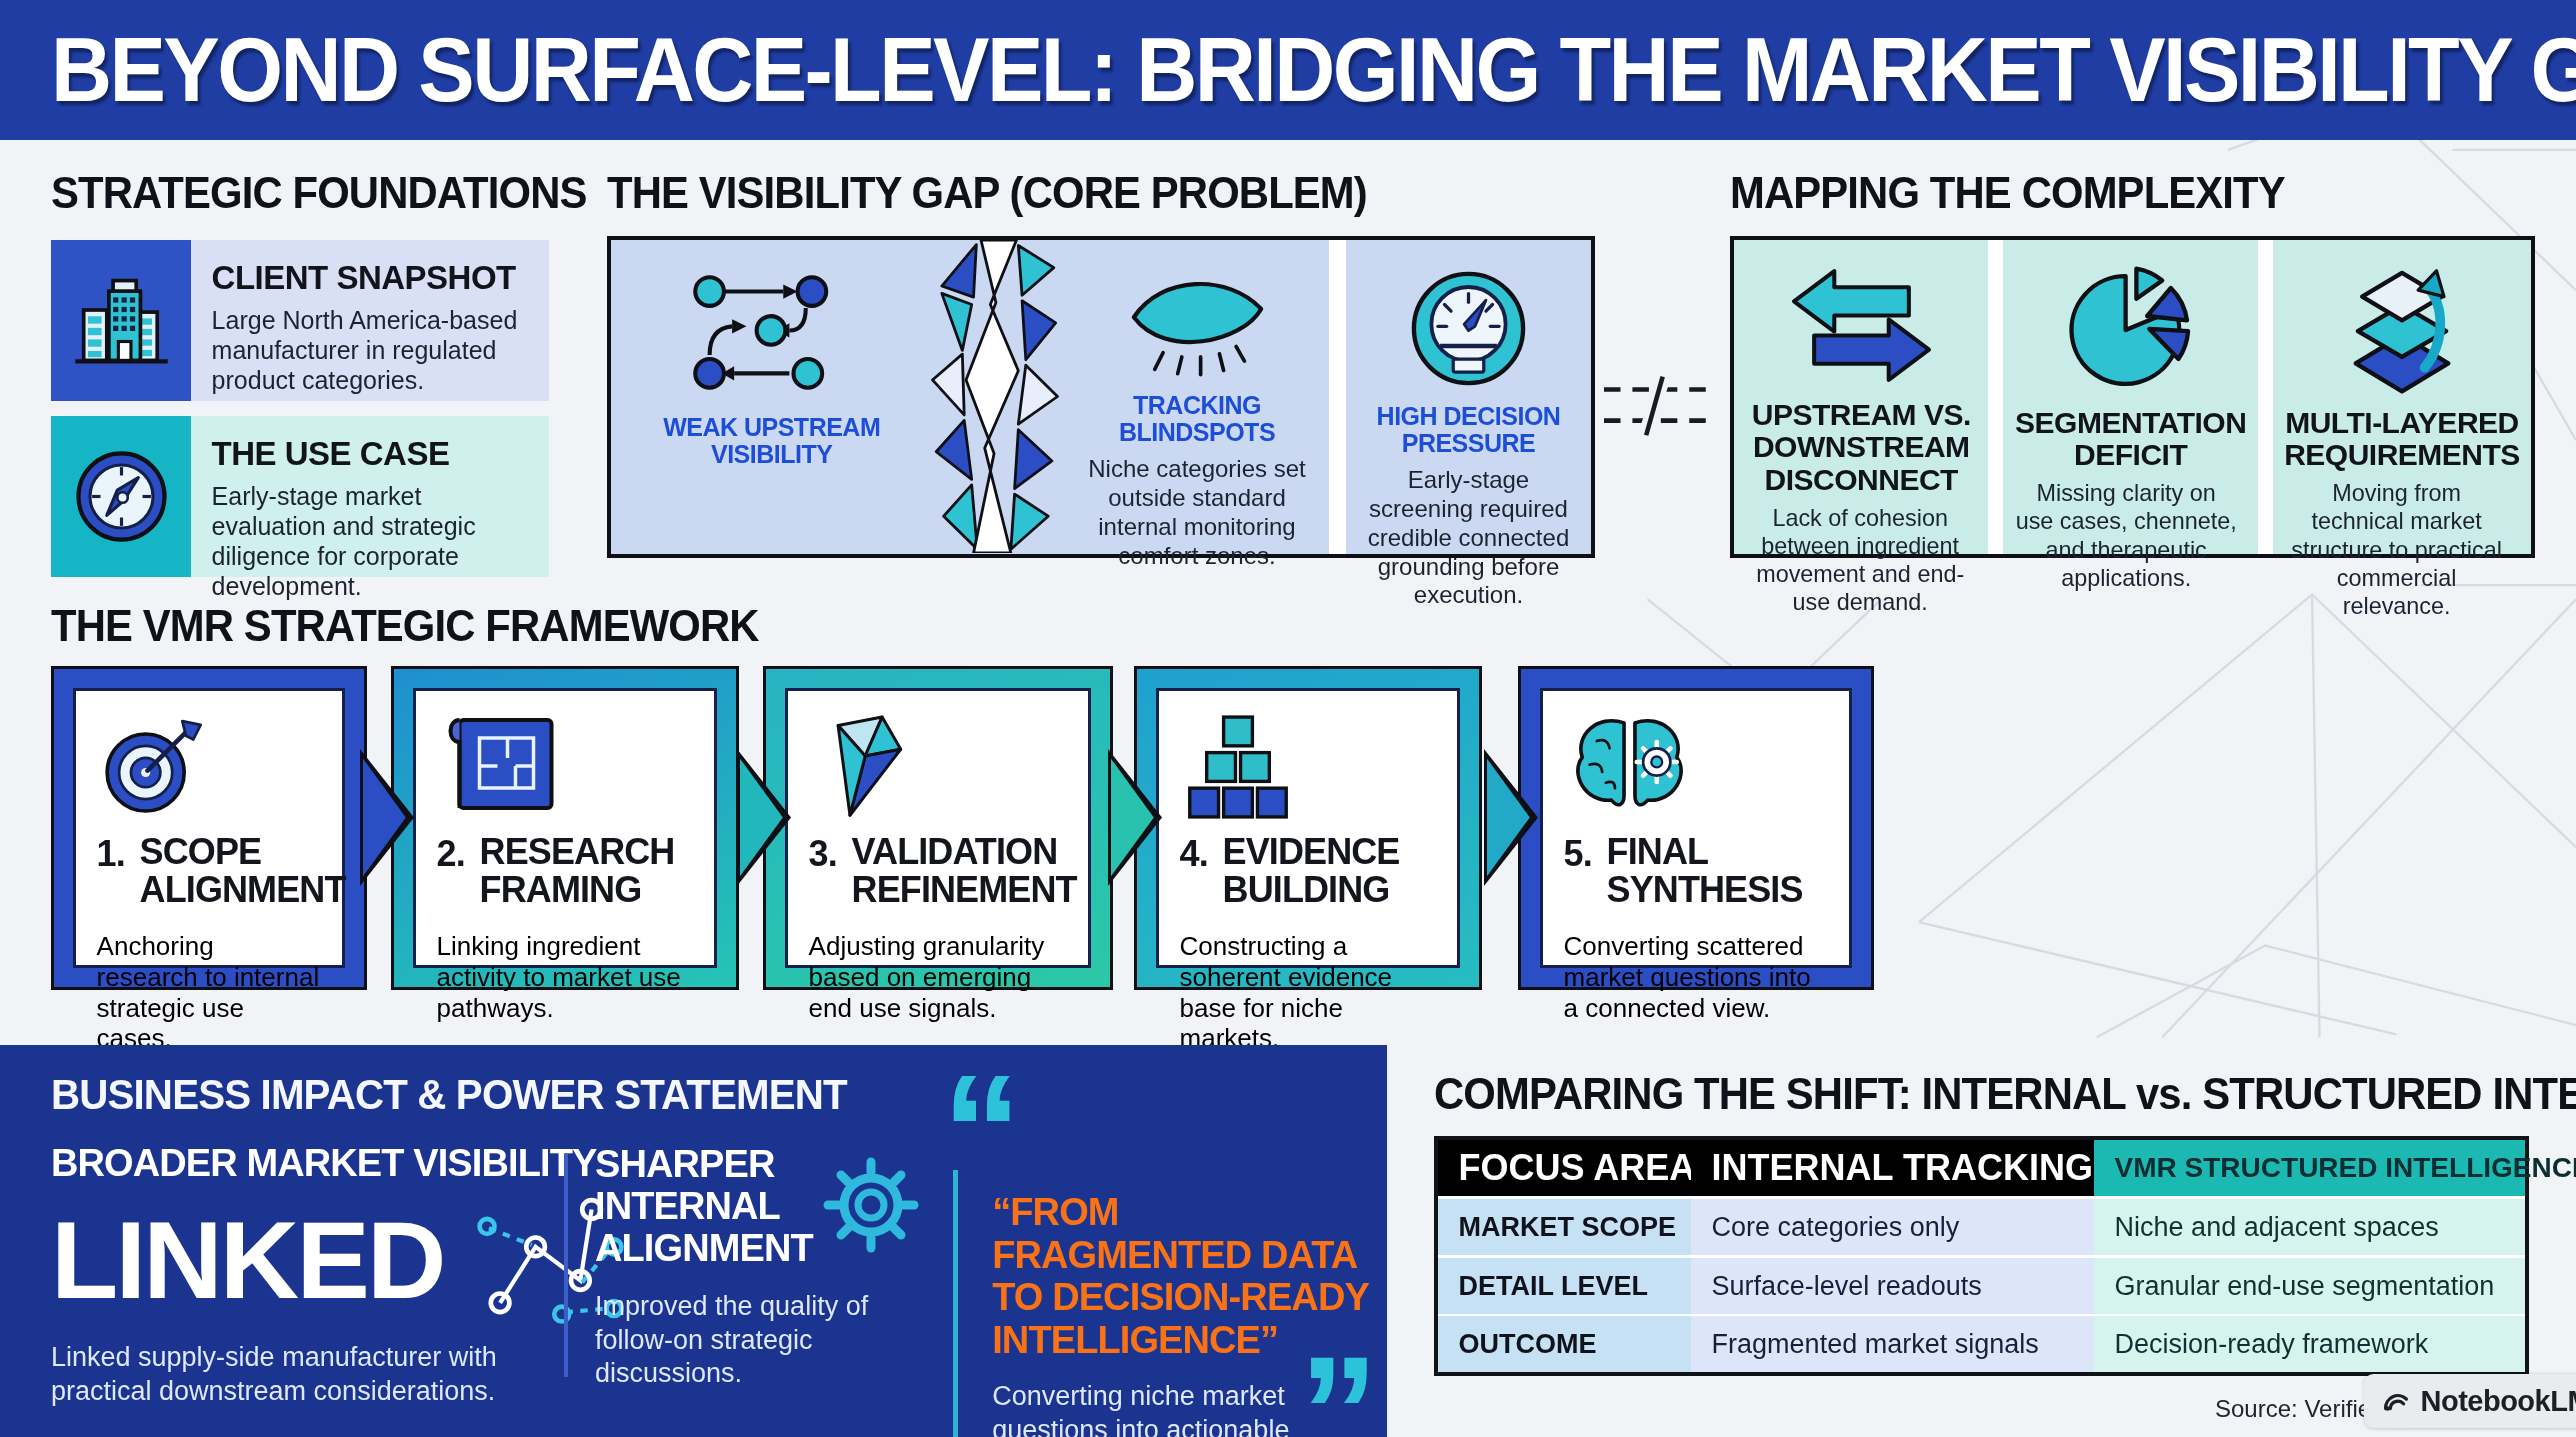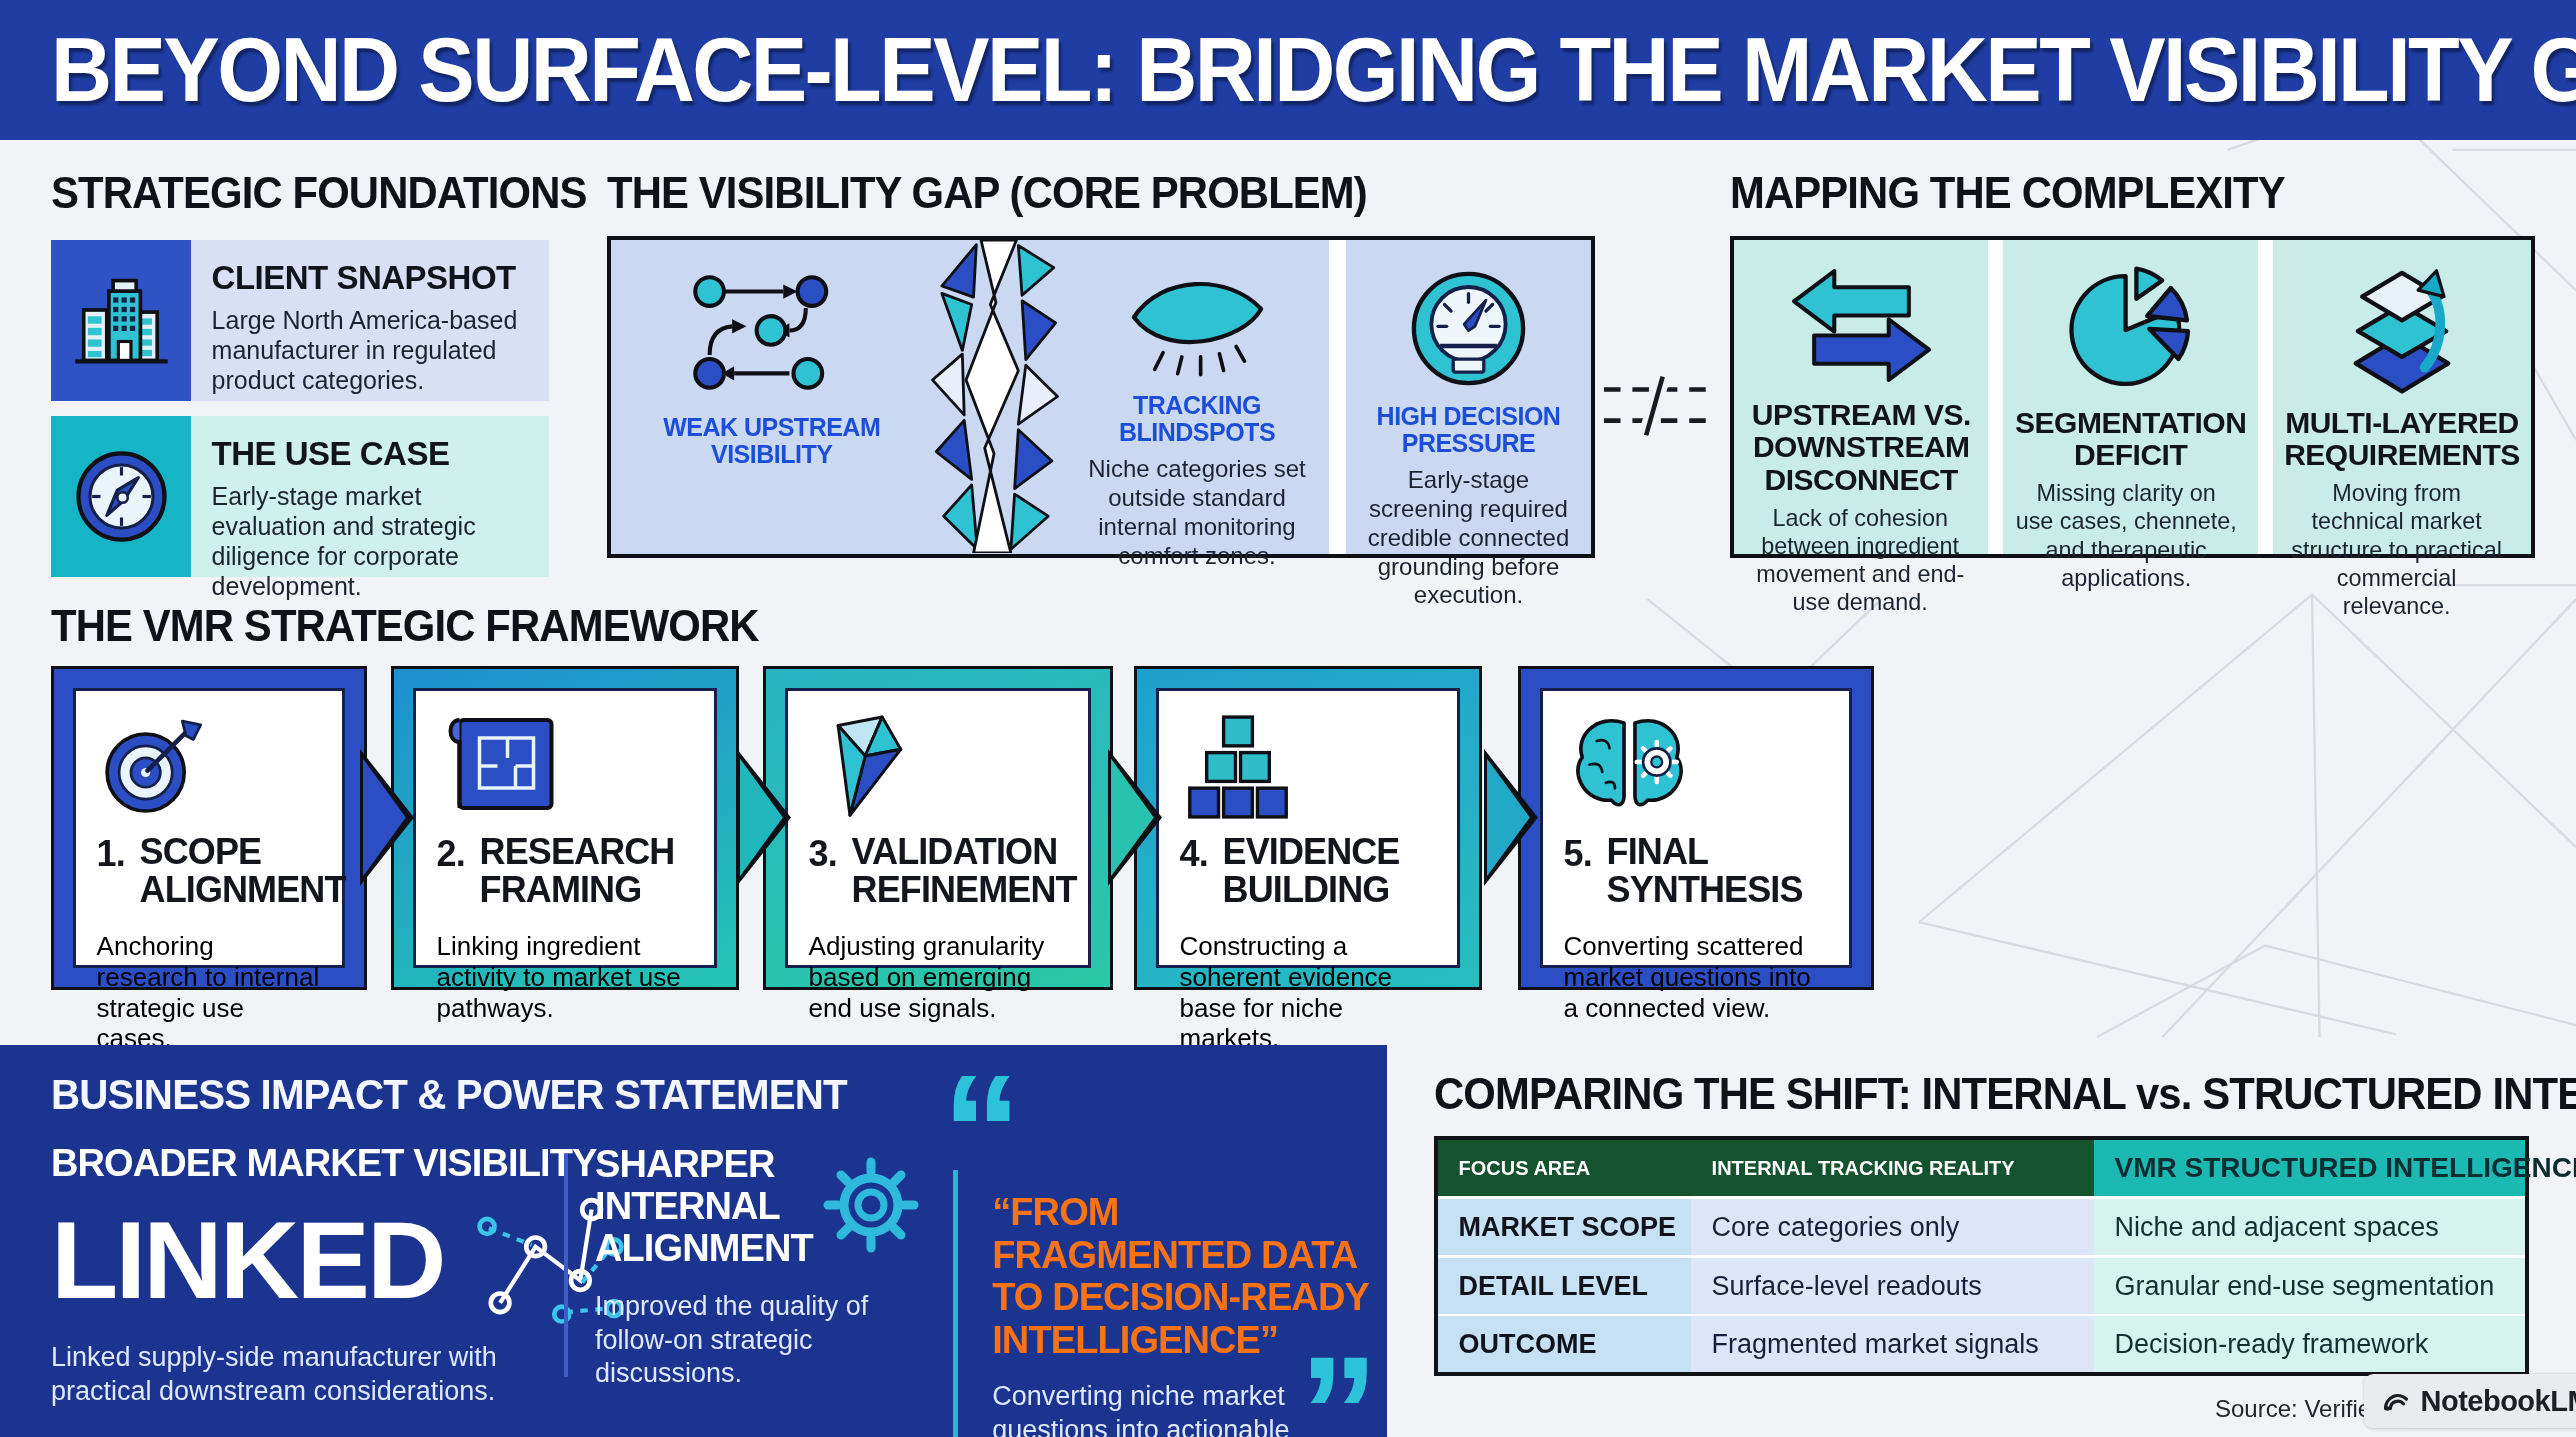--- a/index.html
+++ b/index.html
@@ -80,21 +80,21 @@
   .q-text { font-size:38px; font-weight:bold; color:#f97316; letter-spacing:-0.9px; line-height:1.12; width:386px;margin-top:8px; }
   .q-body { font-size:27px; line-height:1.25; color:#dfe8ff; margin-top:19px; width:356px; }
   .q-close { position:absolute; right:-5.6px; bottom:-26px; font-size:159px; font-weight:bold;
              color:#2cc3da; line-height:.55; }
 
   
   .cmp-h { left:1434px; top:1069px; }
   .cmp-table { left:1434px; top:1136px; width:1095px; border:4.7px solid #101318; background:#fff;
                display:grid; grid-template-columns:253px 403px 431px; row-gap:2.8px; }
   .c-cell { height:56px; line-height:56px; padding-left:20.6px; font-size:27px; white-space:nowrap; }
-  .c-head1 { background:#14532d; color:#fff; font-weight:bold; font-size:20px; }
+  .c-head1 { background:#000000; color:#fff; font-weight:bold; font-size:36px; }
   .c-head3 { background:#1cb9b3; color:#0c2e33; font-weight:bold; font-size:28px; }
   .c-col1 { background:#c6e1f4; font-weight:bold; color:#10131c; }
   .c-col2 { background:#dde6f9; color:#17203a; }
   .c-col3 { background:#d7f3ee; color:#113031; }
 
   
   .source { left:2215px; top:1395px; font-size:24px; color:#23262e; display:flex; align-items:center; z-index:2;}
   .smudge { display:inline-block; width:157px; height:24px; margin-left:11.2px; border-radius:7.5px;
             background:rgba(70,80,100,.55); filter:blur(4.7px); }
   .watermark { position:absolute; left:2364px; top:1374px; height:54px; background:#e9ebef;

